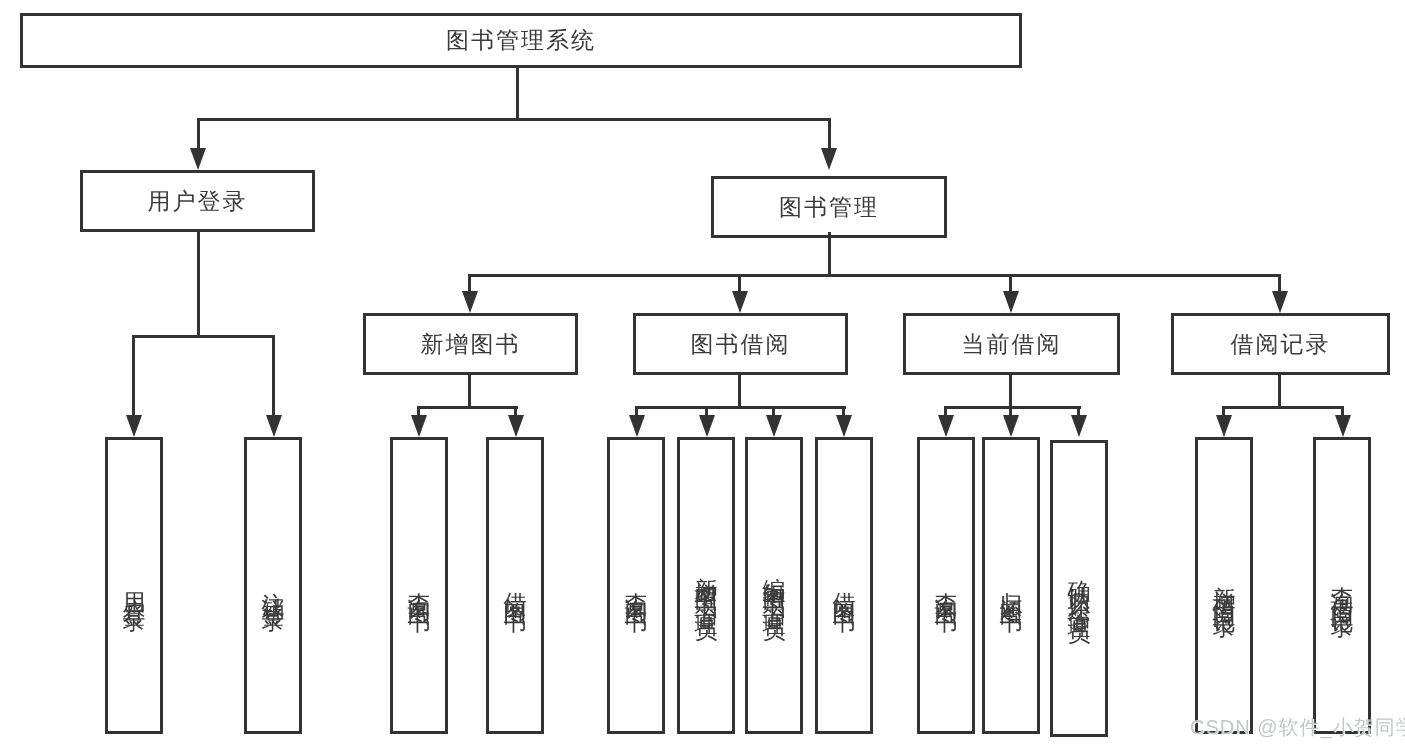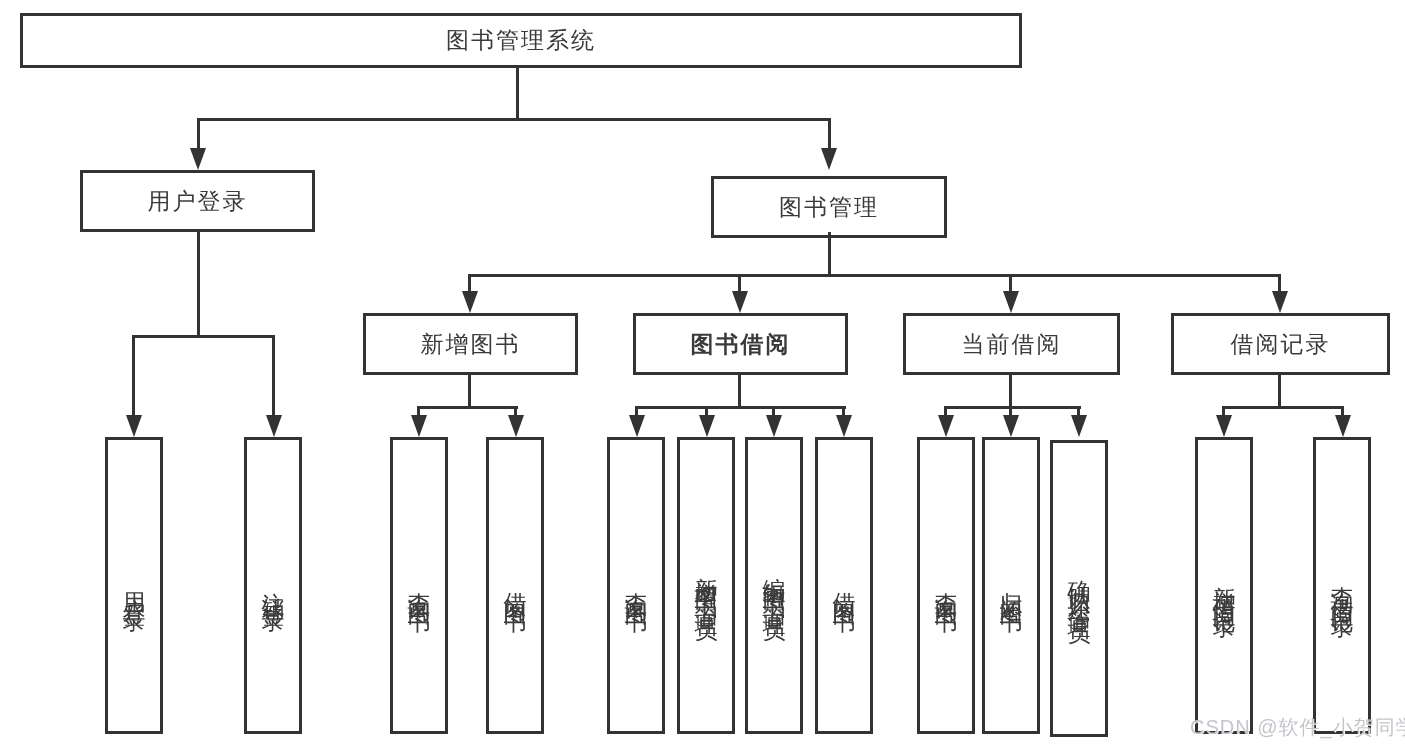--- a/index.html
+++ b/index.html
@@ -40,21 +40,21 @@
 <div id="canvas">
 
   <div class="node" style="left:20px;top:13px;width:1002px;height:55px;">图书管理系统</div>
 
   <div class="node" style="left:80px;top:170px;width:235px;height:62px;">用户登录</div>
 
   <div class="node" style="left:711px;top:176px;width:236px;height:62px;">图书管理</div>
 
   <div class="node" style="left:363px;top:313px;width:215px;height:62px;">新增图书</div>
 
-  <div class="node" style="left:633px;top:313px;width:215px;height:62px;font-weight:bold;">图书借阅</div>
+  <div class="node" style="left:633px;top:313px;width:215px;height:62px;">图书借阅</div>
 
   <div class="node" style="left:1171px;top:313px;width:219px;height:62px;">借阅记录</div>
 
   <div class="node" style="left:903px;top:313px;width:217px;height:62px;">当前借阅</div>
 
   <div class="leaf" style="left:105px;top:437px;width:58px;height:297px;">
     <span class="vtext">用户登录</span>
   </div>
   <div class="leaf" style="left:244px;top:437px;width:58px;height:297px;">
     <span class="vtext">注销登录</span>

